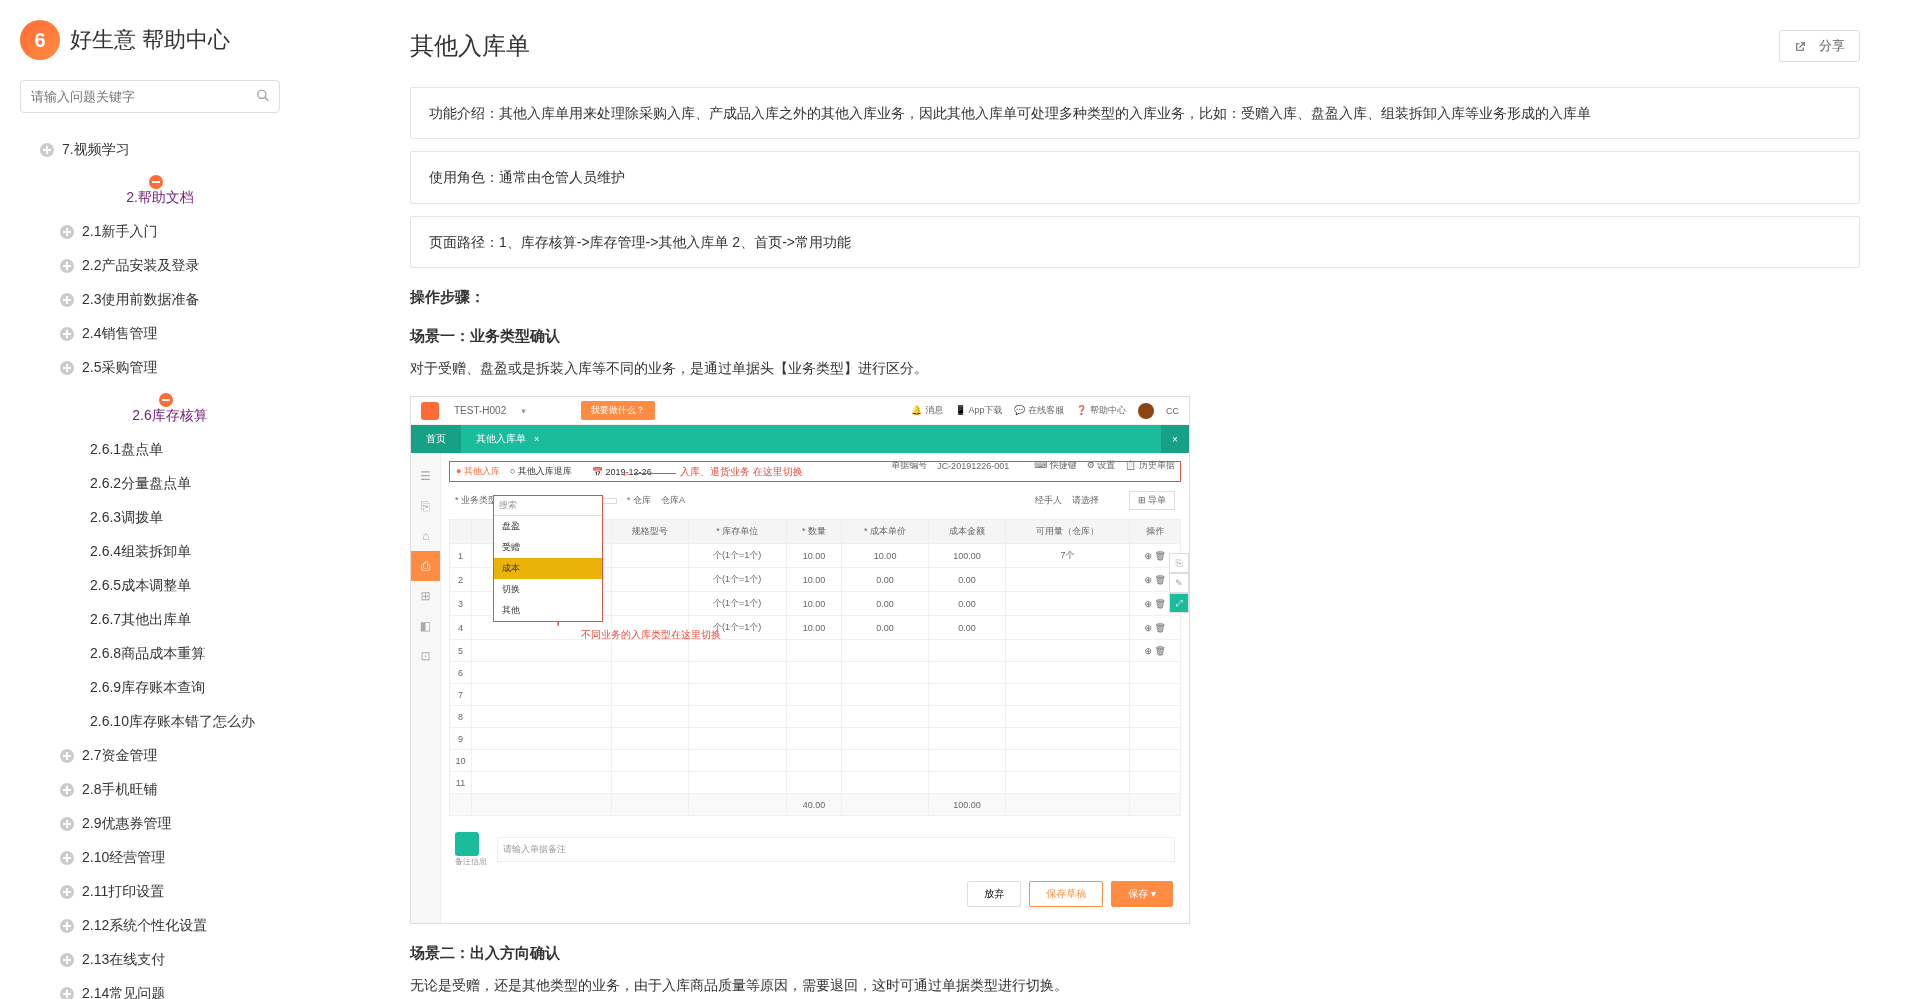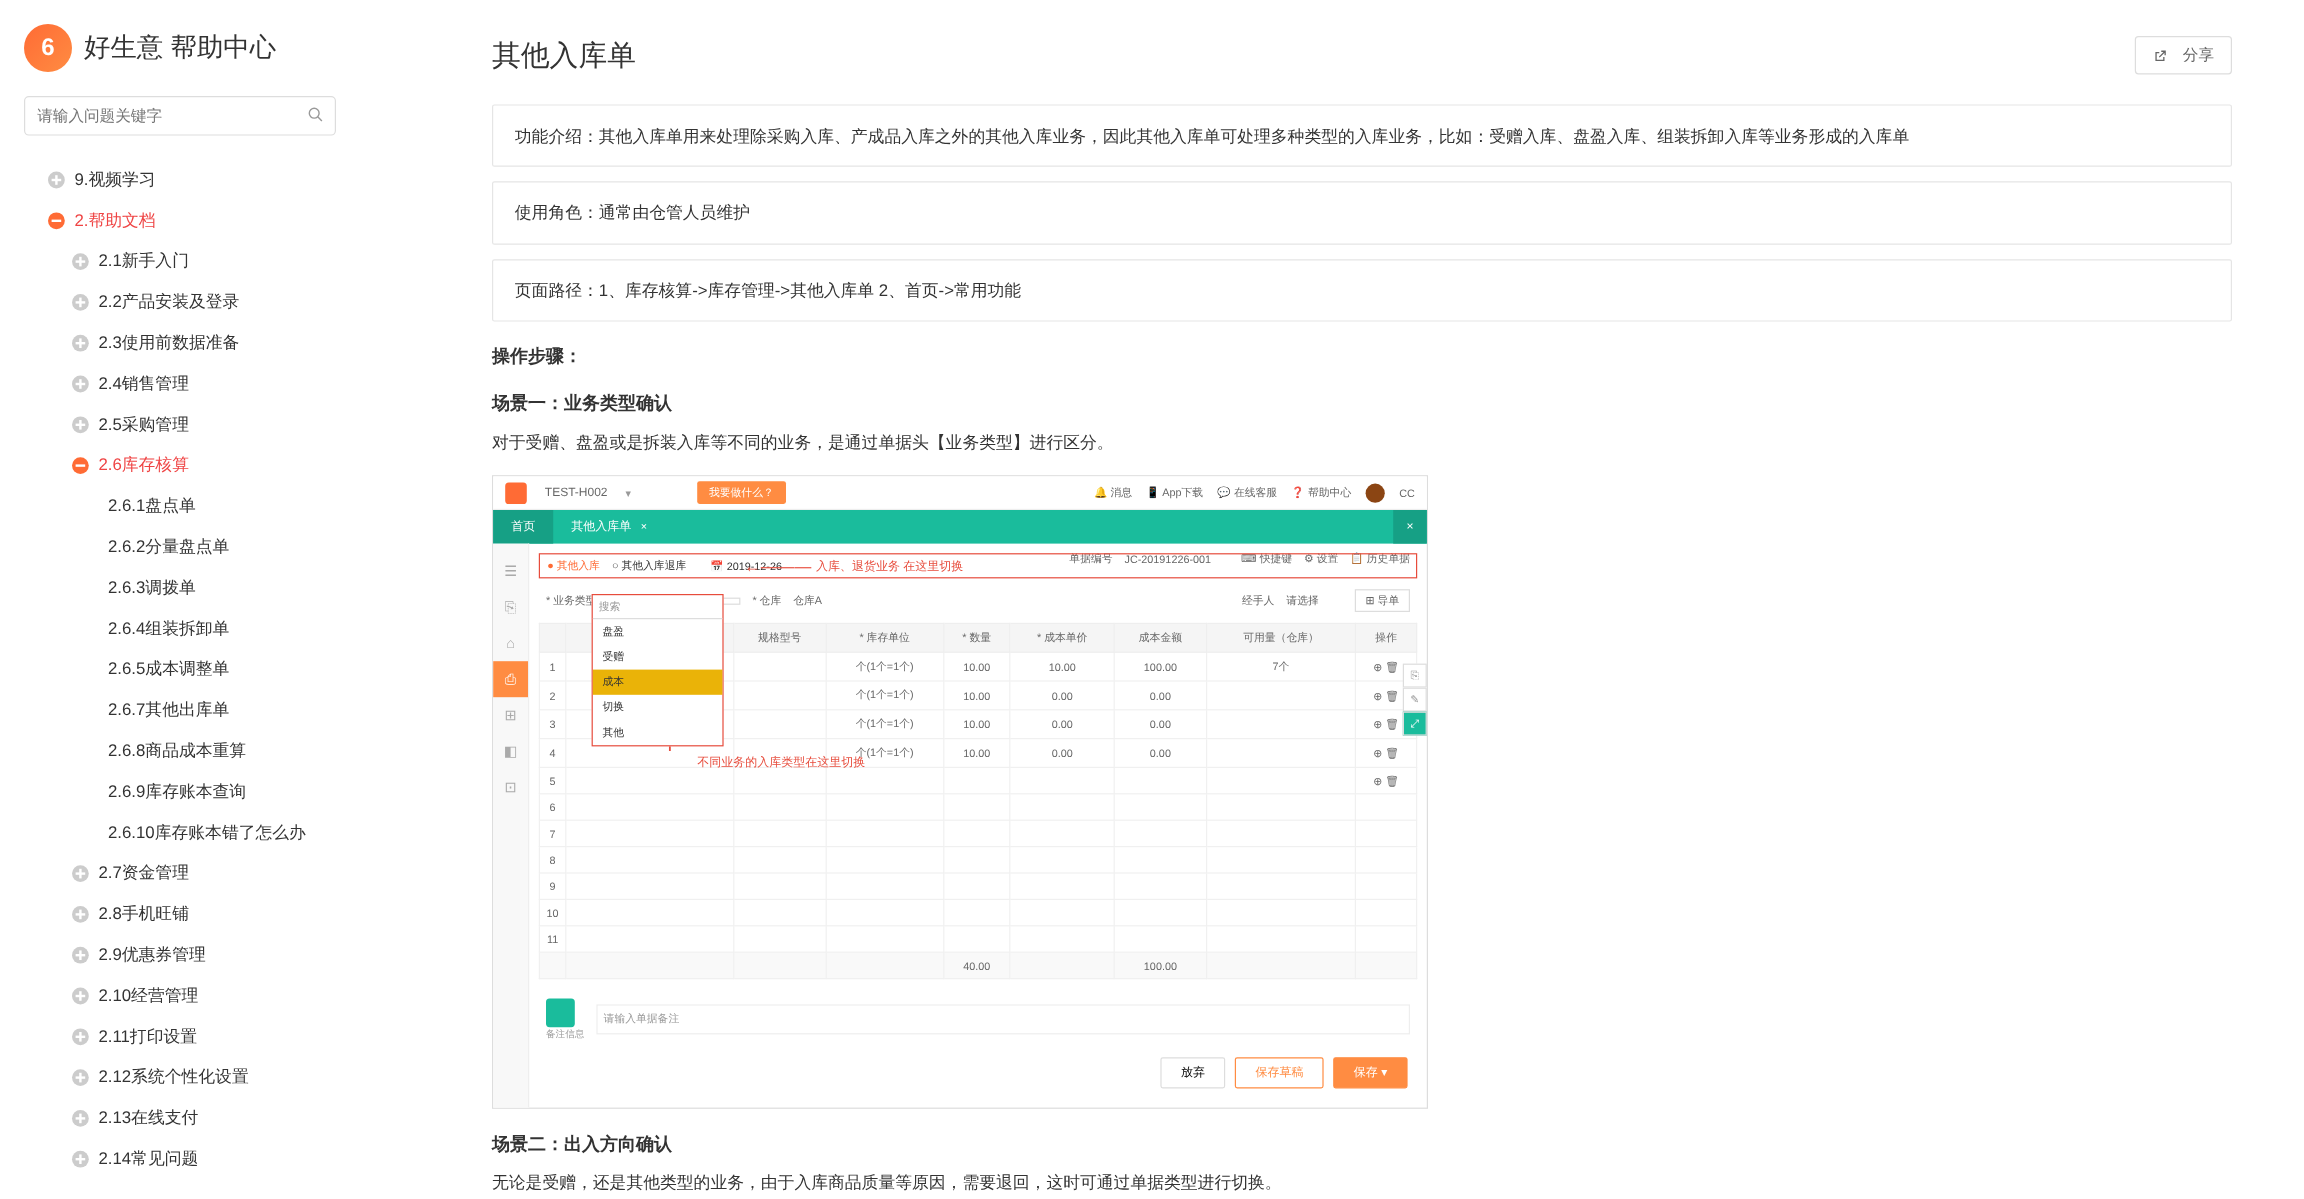--- a/index.html
+++ b/index.html
@@ -16,21 +16,21 @@
 .nav li { padding: 8px 0; cursor: pointer; font-size: 14px; display: flex; align-items: center; }
 .nav .bullet { display: inline-block; width: 14px; height: 14px; border-radius: 50%; background: #ccc; margin-right: 8px; position: relative; flex-shrink: 0; }
 .nav .bullet::before { content: ''; position: absolute; background: #fff; }
 .nav .bullet.plus::before { width: 8px; height: 2px; top: 6px; left: 3px; }
 .nav .bullet.plus::after { content: ''; position: absolute; background: #fff; width: 2px; height: 8px; top: 3px; left: 6px; }
 .nav .bullet.minus::before { width: 8px; height: 2px; top: 6px; left: 3px; }
 .nav .bullet.orange { background: #ff6b35; }
 .nav .lvl1 { padding-left: 20px; }
 .nav .lvl2 { padding-left: 40px; }
 .nav .lvl3 { padding-left: 70px; }
-.nav .active { color: #ef4444; }
+.nav .active { color: #701a75; flex-direction: column; }
 .main { flex: 1; padding: 30px 60px 30px 110px; }
 .title-row { display: flex; justify-content: space-between; align-items: center; margin-bottom: 25px; }
 .page-title { font-size: 24px; font-weight: normal; }
 .share-btn { border: 1px solid #ddd; padding: 6px 14px; border-radius: 3px; background: #fff; cursor: pointer; font-size: 13px; display: flex; align-items: center; gap: 12px; color: #666; }
 .info-box { border: 1px solid #e5e5e5; padding: 14px 18px; margin-bottom: 12px; font-size: 14px; line-height: 1.6; border-radius: 2px; }
 .info-box b { font-weight: normal; }
 .section-title { font-size: 15px; font-weight: bold; margin: 20px 0 10px; }
 .body-text { font-size: 14px; line-height: 1.8; margin-bottom: 10px; }
 .screenshot { width: 780px; border: 1px solid #ddd; margin: 15px 0; background: #fff; font-size: 10px; }
 .ss-top { height: 28px; background: #fff; border-bottom: 1px solid #eee; display: flex; align-items: center; padding: 0 10px; gap: 15px; }
@@ -90,21 +90,21 @@
       <span class="search-icon">
         <svg width="14" height="14" viewBox="0 0 24 24" fill="none" stroke="currentColor" stroke-width="2">
             <circle cx="10" cy="10" r="7"></circle>
             <line x1="21" y1="21" x2="15" y2="15"></line>
           </svg>
       </span>
     </div>
     <ul class="nav">
       <li class="lvl1">
           <span class="bullet plus"></span>
-          <span>9.视频学习</span>
+          <span>7.视频学习</span>
         </li>
       <li class="lvl1 active">
           <span class="bullet minus orange"></span>
           <span>2.帮助文档</span>
         </li>
       <li class="lvl2">
           <span class="bullet plus"></span>
           <span>2.1新手入门</span>
         </li>
       <li class="lvl2">

